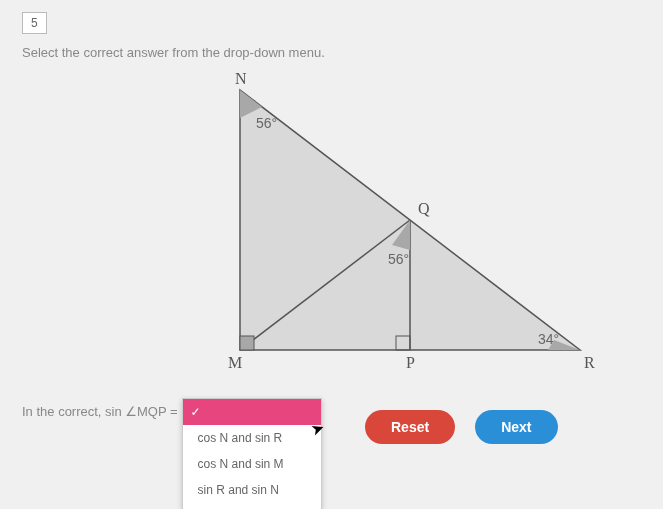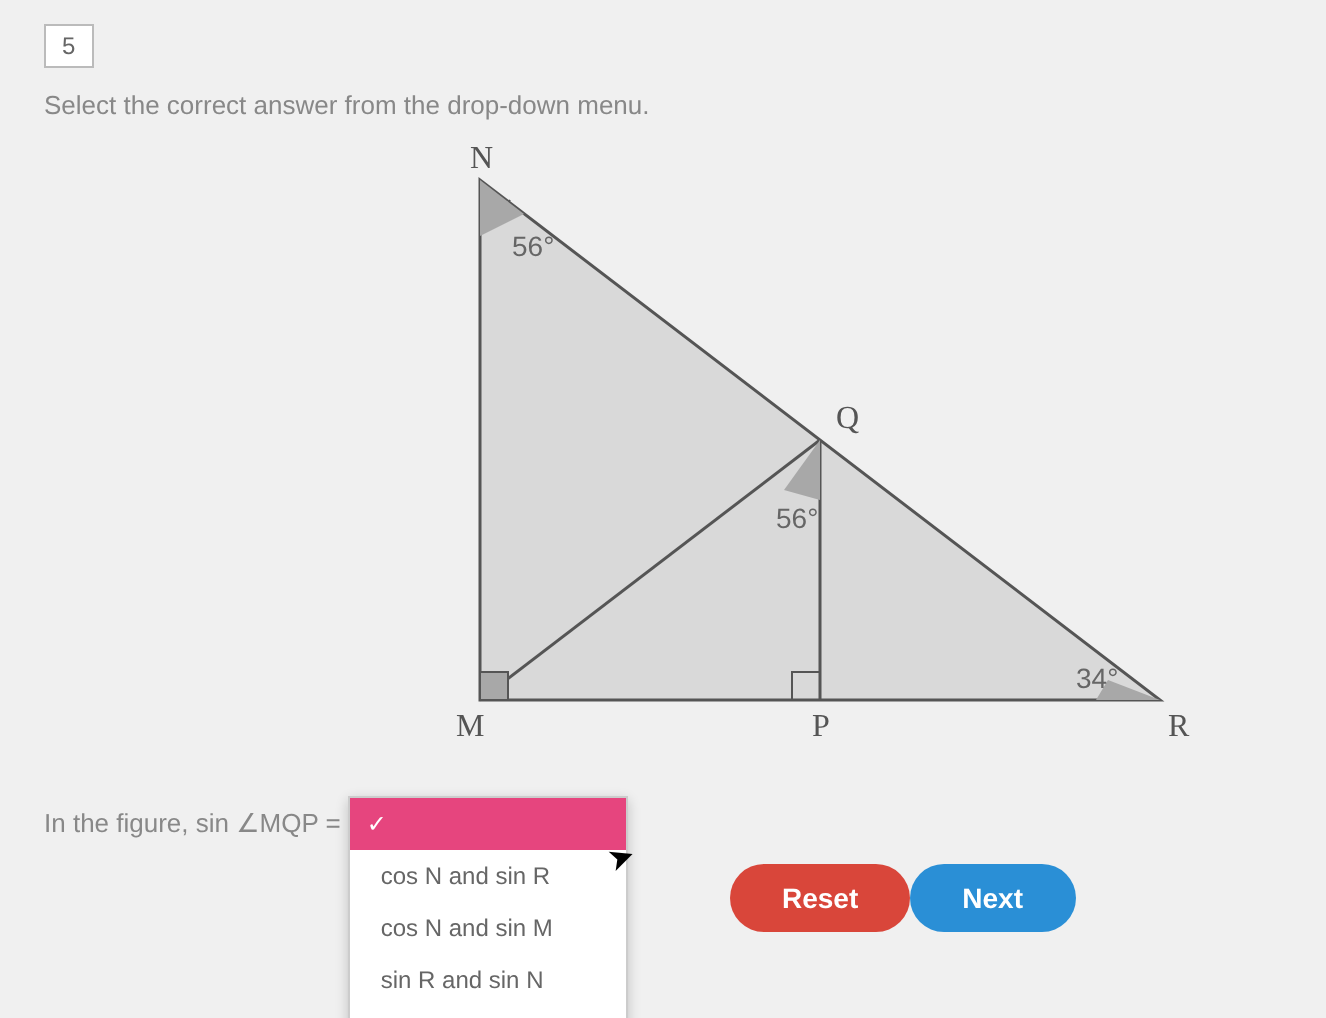--- a/index.html
+++ b/index.html
@@ -77,23 +77,24 @@
   .cursor-arrow {
     position: absolute;
     top: 20px;
     right: -4px;
     font-size: 16px;
     color: #000;
     transform: rotate(-20deg);
   }
   .btn-row {
     position: absolute;
-    top: 432px;
+    top: 410px;
     left: 365px;
     display: flex;
+    gap: 20px;
   }
   .btn {
     border: none;
     border-radius: 18px;
     padding: 9px 26px;
     font-size: 14px;
     font-weight: bold;
     color: #fff;
     cursor: pointer;
   }
@@ -142,21 +143,21 @@
     <text class="vlabel" x="248" y="144">Q</text>
     <text class="vlabel" x="414" y="298">R</text>
 
     <text class="alabel" x="86" y="58">56°</text>
     <text class="alabel" x="218" y="194">56°</text>
     <text class="alabel" x="368" y="274">34°</text>
   </svg>
 </div>
 
 <div class="prompt-row">
-  <div class="prompt-text">In the figure, sin ∠MQP =</div>
+  <div class="prompt-text">In the correct, sin ∠MQP =</div>
   <div class="dropdown">
     <div class="dropdown-selected">
       <span class="check">✓</span>
       <span></span>
     </div>
     <div class="dropdown-option">cos N and sin R</div>
     <div class="dropdown-option">cos N and sin M</div>
     <div class="dropdown-option">sin R and sin N</div>
     <div class="dropdown-option">cos R and sin N</div>
     <span class="cursor-arrow">➤</span>

